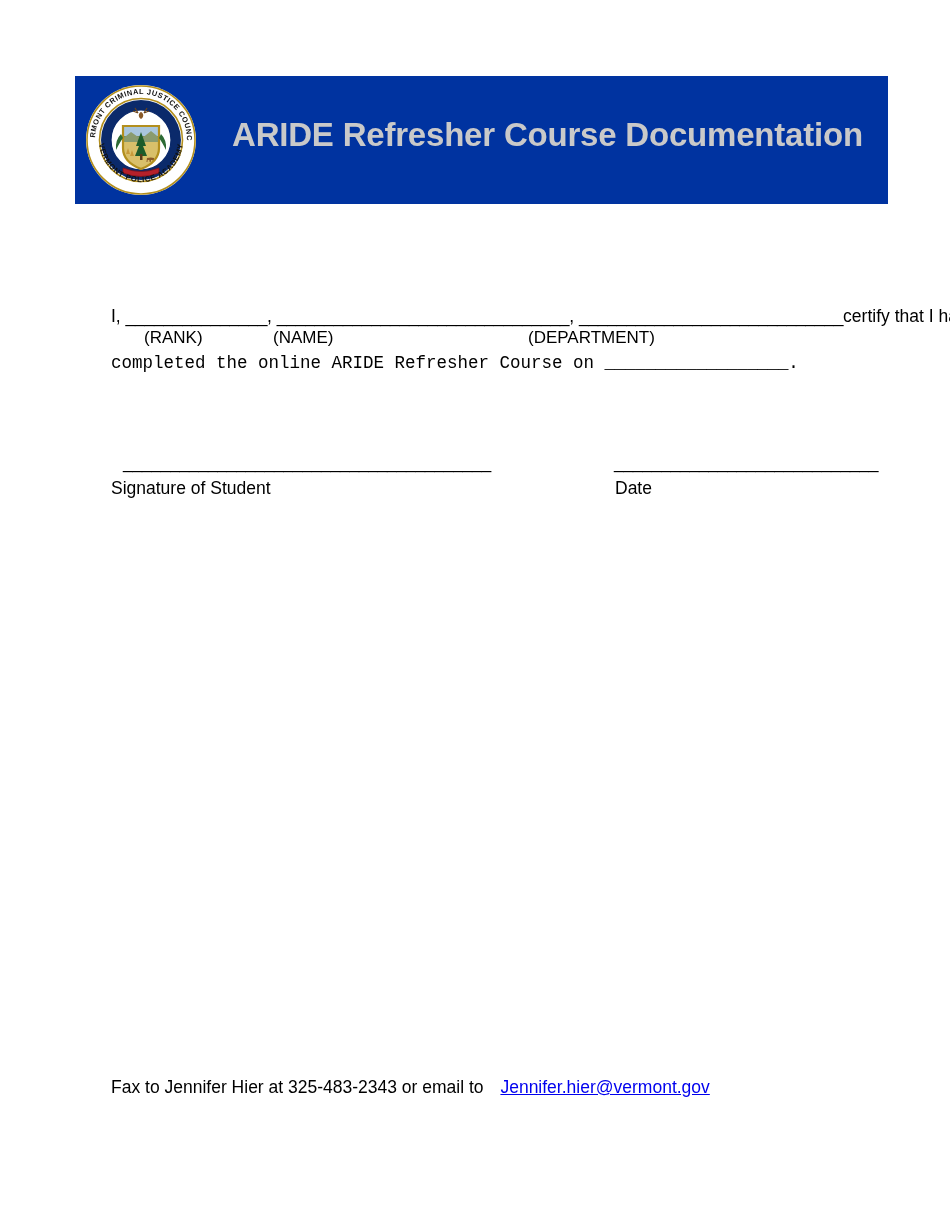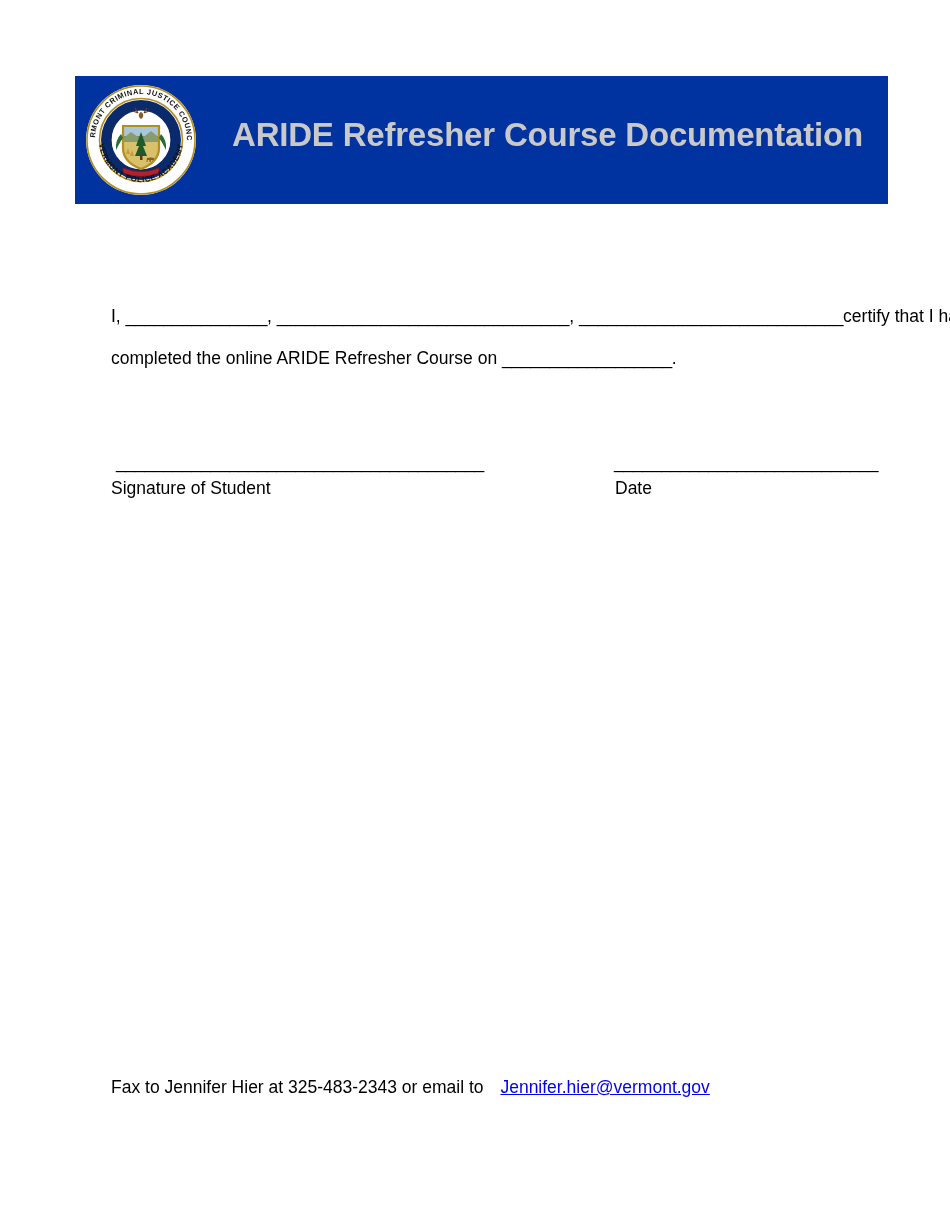--- a/index.html
+++ b/index.html
@@ -74,42 +74,42 @@
   .sublabel {
     position: absolute;
     top: 0;
     white-space: nowrap;
   }
   .sublabel.rank { left: 33px; }
   .sublabel.name { left: 162px; }
   .sublabel.department { left: 417px; }
   .sublabel.date { left: 370px; }
 
-  .para-two { margin-top: 20px; }
+  .para-two { margin-top: 1px; font-family: Liberation Mono, monospace; }
   .sublabels-two { position: relative; height: 24px; font-size: 17px; }
 
   
   .sig-block {
     position: absolute;
     left: 111px;
     top: 452px;
     width: 760px;
     font-size: 17.5px;
   }
   .sig-row {
     position: relative;
     height: 22px;
     white-space: nowrap;
   }
   .sig-line {
     position: absolute;
     top: 0;
     letter-spacing: -0.3px;
   }
-  .sig-line.left  { left: 5px; }
+  .sig-line.left  { left: 12px; }
   .sig-line.right { left: 503px; }
 
   .sig-caption-row {
     position: relative;
     height: 22px;
     margin-top: 4px;
   }
   .sig-caption {
     position: absolute;
     top: 0;
@@ -196,20 +196,25 @@
 
   <div class="banner-title">ARIDE Refresher Course Documentation</div>
 </div>
 
 <div class="doc-body">
 
   <div class="para">
     <span>I, </span><span class="blank">_______________</span><span>, </span><span class="blank">_______________________________</span><span>, </span><span class="blank">____________________________</span><span>certify that I have</span>
   </div>
 
+  <div class="sublabels">
+    <span class="sublabel rank">(RANK)</span>
+    <span class="sublabel name">(NAME)</span>
+    <span class="sublabel department">(DEPARTMENT)</span>
+  </div>
 
   <div class="para para-two">
     <span>completed the online ARIDE Refresher Course on </span><span class="blank">__________________</span><span>.</span>
   </div>
 
 </div>
 
 <div class="sig-block">
 
   <div class="sig-row">

